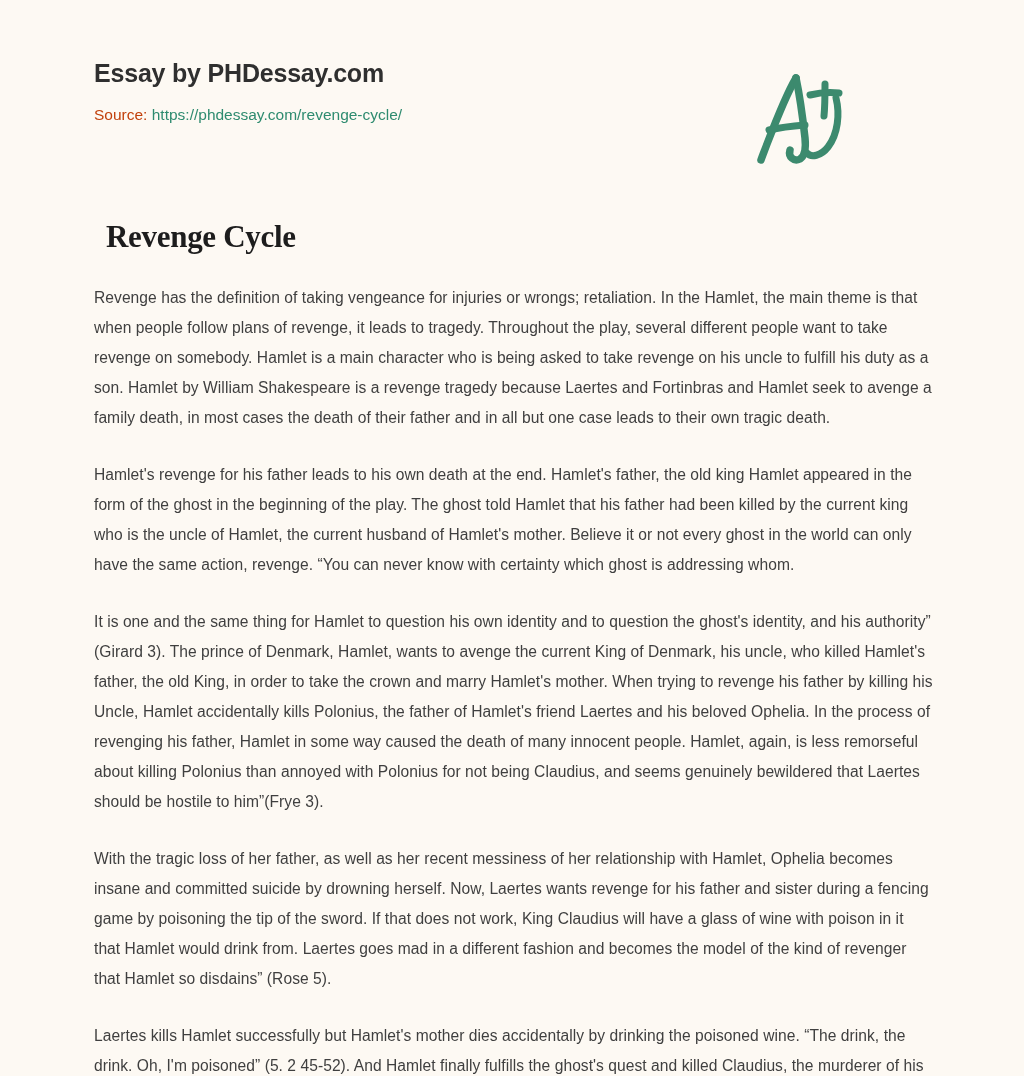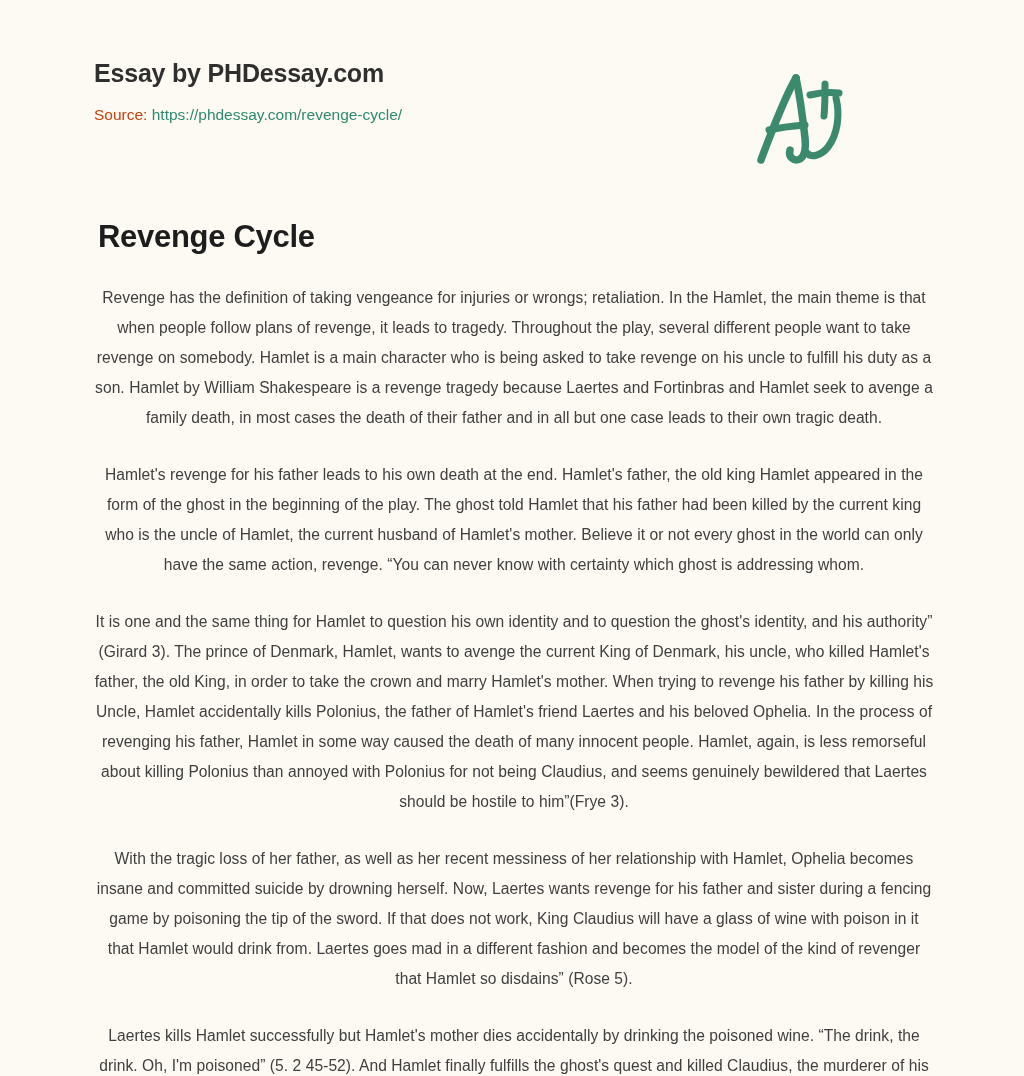--- a/index.html
+++ b/index.html
@@ -62,43 +62,44 @@
     right: 64px;
     top: 62px;
     width: 110px;
     height: 110px;
     display: block;
   }
 
   
   .doc-title {
     position: absolute;
-    left: 98px;
+    left: 106px;
     top: 218px;
     margin: 0;
     font-size: 31px;
     font-weight: bold;
     color: #1d1d1d;
     letter-spacing: -0.3px;
     line-height: 1.25;
+    font-family: Liberation Serif, serif;
   }
 
   
   .body-copy {
     position: absolute;
     left: 94px;
     top: 283px;
     width: 840px;
   }
   .body-copy p {
     margin: 0 0 27px 0;
     font-size: 15.6px;
     line-height: 30px;
     color: #3f3f3f;
-    text-align: center;
+    text-align: left;
     letter-spacing: 0.05px;
   }
   .body-copy p:last-child {
     margin-bottom: 0;
   }
 </style>
 </head>
 <body>
 
 <div class="page">

